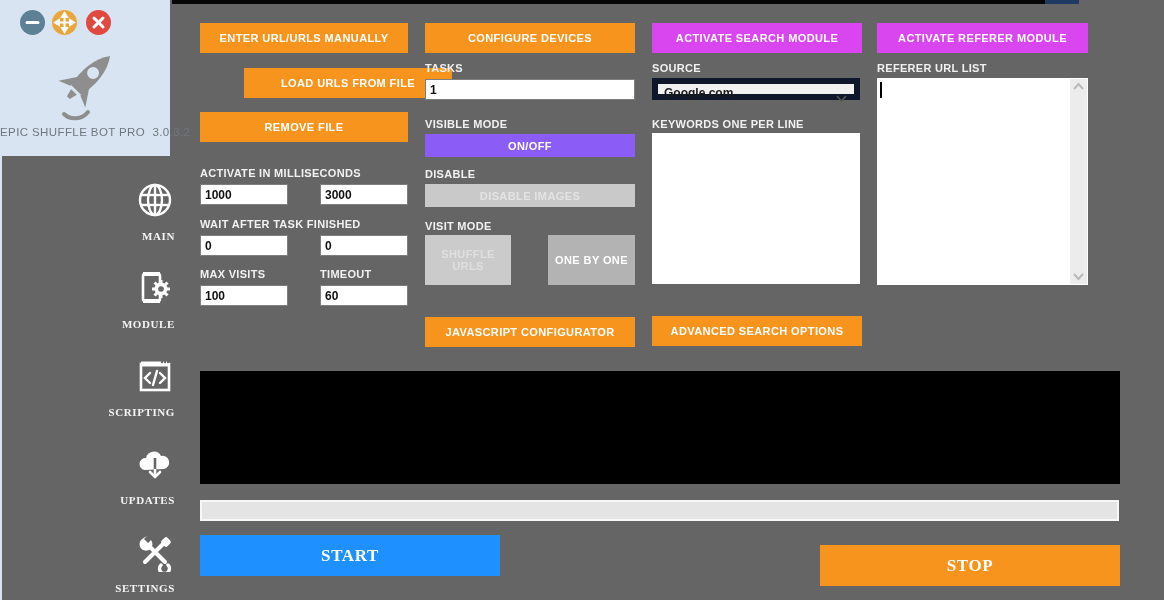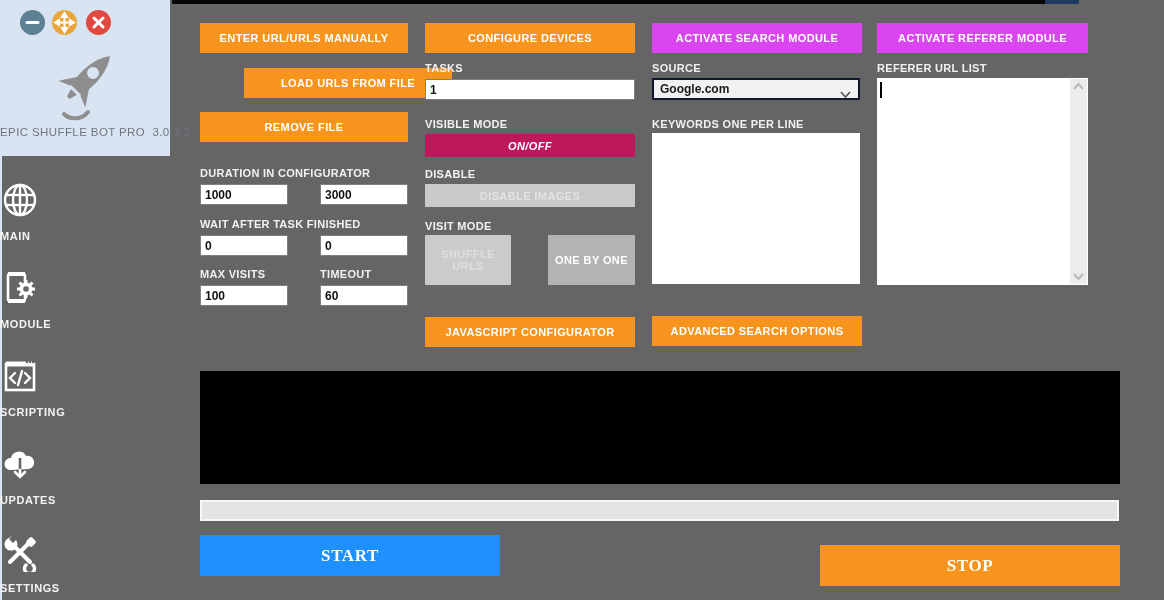--- a/index.html
+++ b/index.html
@@ -19,41 +19,41 @@
   .win-btn, .win-btn svg { display:block; }
   .win-btn { border-radius:50%; border:none; cursor:pointer; padding:0; }
   .win-min  { left:20px; background:#5e8094; }
   .win-move { left:52px; background:#e9a63b; }
   .win-close{ left:86px; background:#e0493f; }
   .rocket-wrap { position:absolute; left:46px; top:40px; }
   .brand-title { position:absolute; left:0; top:126px; width:170px; text-align:center;
                  font-size:11.5px; color:#6f7680; letter-spacing:0.4px; white-space:nowrap; }
 
   
-  .side-item { position:absolute; left:0; width:175px; text-align:left; color:#ffffff; }
+  .side-item { position:absolute; left:0; width:175px; text-align:right; color:#ffffff;font-family:Liberation Serif, serif; }
   .side-item .icon { display:block; margin:0 auto 6px auto; }
   .side-label { font-size:11px; font-weight:bold; letter-spacing:0.6px; color:#f4f4f4; }
 
   
   .btn { position:absolute; border:none; cursor:pointer; font-family:"Liberation Sans",sans-serif;
          font-size:11px; font-weight:bold; letter-spacing:0.4px; color:#ffffff; text-align:center; }
   .btn-orange { background:#f7941d; }
   .btn-gray   { background:#d946ef; }
   .lbl { position:absolute; font-size:11px; font-weight:bold; color:#f1f1f1; letter-spacing:0.3px; white-space:nowrap; }
   .tbx { position:absolute; background:#ffffff; border:1px solid #7f7f7f; font-family:"Liberation Sans",sans-serif;
          font-size:12px; font-weight:bold; color:#111; padding:1px 4px; }
   .areabox { position:absolute; background:#ffffff; border:none; }
 
   
-  .selectbox { position:absolute; background:#f1f1f1; border:2px solid #0f172a; font-size:12px; font-weight:bold;
+  .selectbox { position:absolute; background:#f1f1f1; border:6px solid #0f172a; font-size:12px; font-weight:bold;
                color:#1a1a1a; padding:2px 6px; cursor:pointer; }
   .selectbox .chev { position:absolute; right:7px; top:7px; }
 
   
-  .btn-onoff    { background:#be185d; color:#ffffff;font-style:italic; }
+  .btn-onoff    { background:#8b5cf6; color:#ffffff; }
   .btn-disabled { background:#c9c9c9; color:#e3e3e3; }
   .btn-shuffle  { background:#cbcbcb; color:#dfdfdf; }
   .btn-onebyone { background:#b3b3b3; color:#ffffff; }
 
   
   .fake-scroll { position:absolute; right:1px; top:1px; bottom:1px; width:17px; background:#ececec; }
   .fake-scroll svg { position:absolute; left:2px; }
   .caret-bar { position:absolute; width:2px; height:16px; background:#000; }
 
   .console { position:absolute; left:200px; top:371px; width:920px; height:113px; background:#000000; }
@@ -201,21 +201,21 @@
       </g>
     </svg>
   </span>
   <div class="side-label">SETTINGS</div>
 </div>
 
 <button class="btn btn-orange" style="left:200px; top:23px; width:208px; height:30px;">ENTER URL/URLS MANUALLY</button>
 <button class="btn btn-orange" style="left:200px; top:68px; width:208px; height:30px;margin-left:44px;">LOAD URLS FROM FILE</button>
 <button class="btn btn-orange" style="left:200px; top:112px; width:208px; height:30px;">REMOVE FILE</button>
 
-<div class="lbl" style="left:200px; top:167px;">DURATION IN CONFIGURATOR</div>
+<div class="lbl" style="left:200px; top:167px;">ACTIVATE IN MILLISECONDS</div>
 <input class="tbx" style="left: 200px; top: 184px; width: 88px; height: 21px;" value="1000">
 <input class="tbx" style="left: 320px; top: 184px; width: 88px; height: 21px;" value="3000">
 
 <div class="lbl" style="left:200px; top:218px;">WAIT AFTER TASK FINISHED</div>
 <input class="tbx" style="left: 200px; top: 235px; width: 88px; height: 21px;" value="0">
 <input class="tbx" style="left: 320px; top: 235px; width: 88px; height: 21px;" value="0">
 
 <div class="lbl" style="left:200px; top:268px;">MAX VISITS</div>
 <div class="lbl" style="left:320px; top:268px;">TIMEOUT</div>
 <input class="tbx" style="left: 200px; top: 285px; width: 88px; height: 21px;" value="100">

